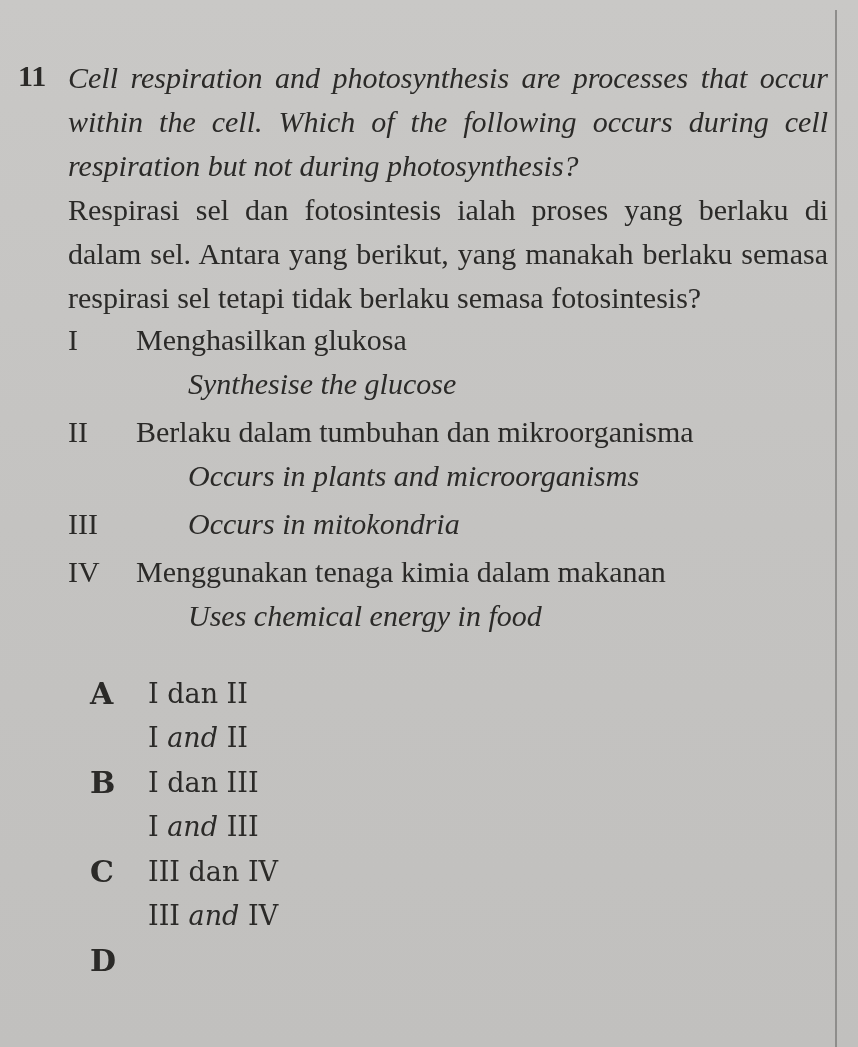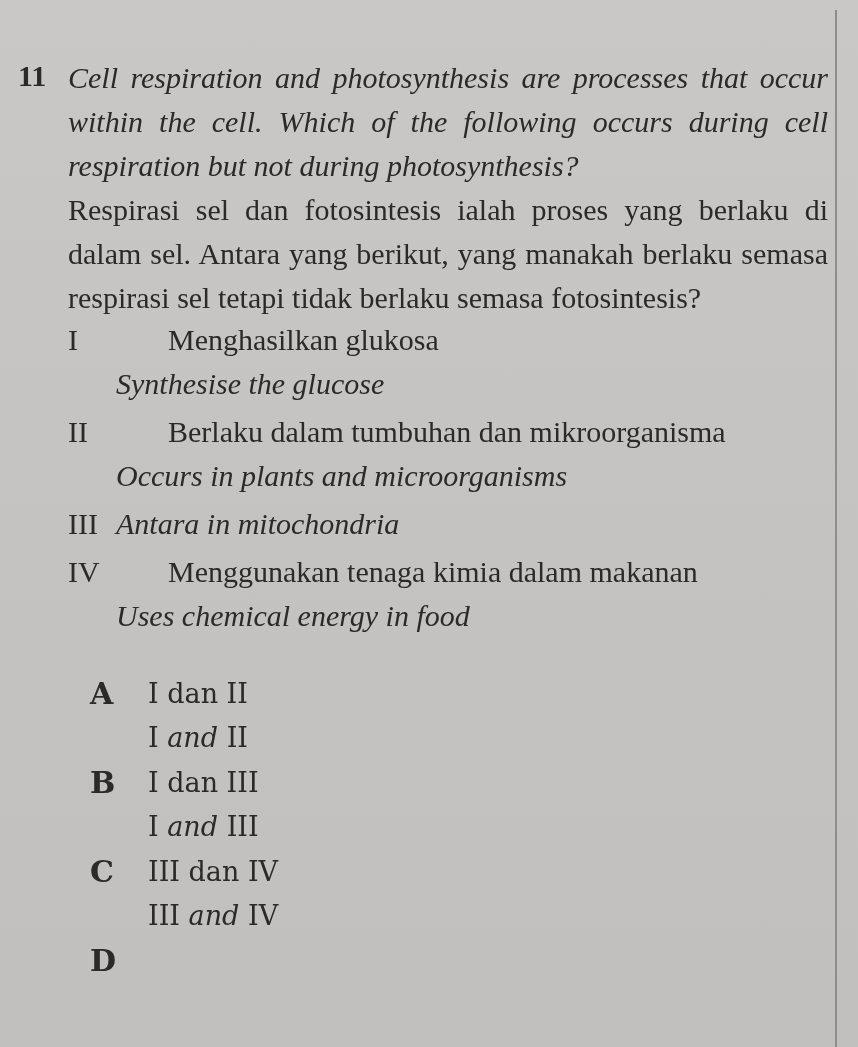--- a/index.html
+++ b/index.html
@@ -63,26 +63,26 @@
     }
     .statement .numeral {
       position: absolute;
       left: 0;
       top: 0;
       width: 70px;
       font-size: 30px;
       line-height: 44px;
     }
     .statement .line-ms {
-      margin-left: 100px;
+      margin-left: 68px;
       font-size: 30px;
       line-height: 44px;
     }
     .statement .line-en {
-      margin-left: 48px;
+      margin-left: 120px;
       font-size: 30px;
       line-height: 44px;
       font-style: italic;
     }
     .options {
       position: absolute;
       left: 90px;
       top: 672px;
       width: 500px;
     }
@@ -129,21 +129,21 @@
     <div class="line-ms">Menghasilkan glukosa</div>
     <div class="line-en">Synthesise the glucose</div>
   </div>
   <div class="statement">
     <div class="numeral">II</div>
     <div class="line-ms">Berlaku dalam tumbuhan dan mikroorganisma</div>
     <div class="line-en">Occurs in plants and microorganisms</div>
   </div>
   <div class="statement">
     <div class="numeral">III</div>
-    <div class="line-en">Antara in mitochondria</div>
+    <div class="line-en">Occurs in mitokondria</div>
   </div>
   <div class="statement">
     <div class="numeral">IV</div>
     <div class="line-ms">Menggunakan tenaga kimia dalam makanan</div>
     <div class="line-en">Uses chemical energy in food</div>
   </div>
 </div>
 
 <div class="options">
   <div class="option">

